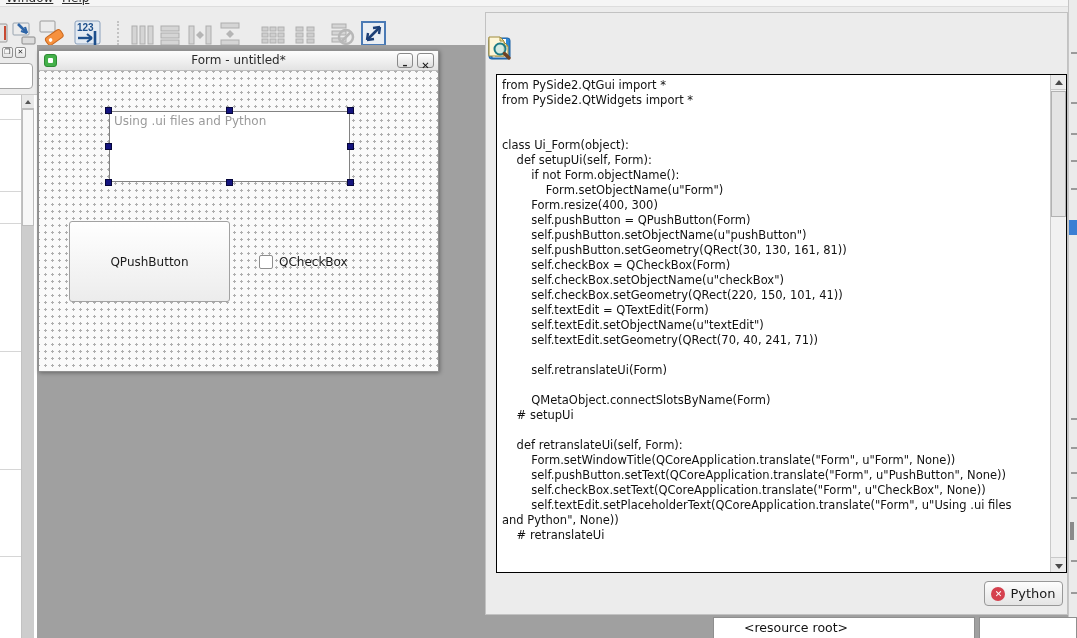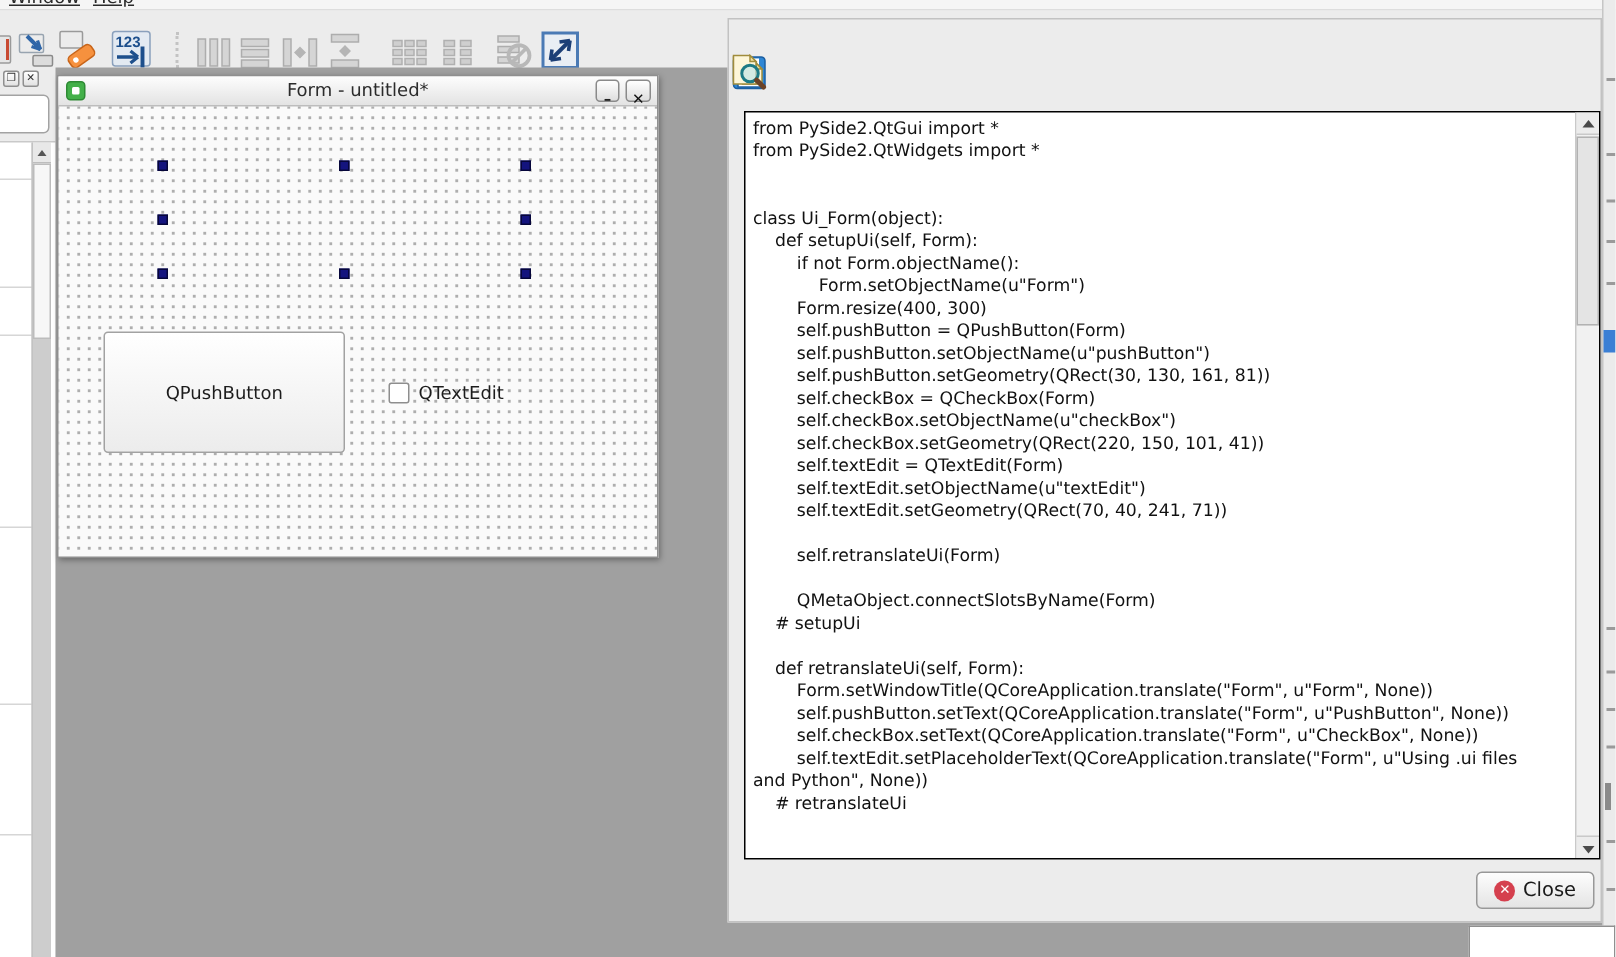--- a/index.html
+++ b/index.html
@@ -242,36 +242,39 @@
 
   <div class="formwin">
     <div class="fw-titlebar">
       <div class="fw-icon"></div>
       <div class="fw-title">Form - untitled*</div>
       <div class="fw-btn fw-min"></div>
       <div class="fw-btn fw-close"></div>
     </div>
     <div class="fw-client">
 
+      <div class="w-textedit">
+        <span class="ph">Using .ui files and Python</span>
+      </div>
       <div class="hd" style="left:66px; top:36px;"></div>
       <div class="hd" style="left:187px;top:36px;"></div>
       <div class="hd" style="left:308px;top:36px;"></div>
       <div class="hd" style="left:66px; top:72px;"></div>
       <div class="hd" style="left:308px;top:72px;"></div>
       <div class="hd" style="left:66px; top:108px;"></div>
       <div class="hd" style="left:187px;top:108px;"></div>
       <div class="hd" style="left:308px;top:108px;"></div>
 
       <div class="w-pushbutton">
         <span>QPushButton</span>
       </div>
 
       <div class="w-checkbox">
         <span class="cb-box"></span>
-        <span class="cb-label">QTextEdit</span>
+        <span class="cb-label">QCheckBox</span>
       </div>
     </div>
   </div>
 
   <div class="dialog">
     <div class="d-save dlg-tbtn">
       <svg width="23" height="23" viewBox="0 0 23 23">
           <rect x="1" y="1" width="21" height="21" rx="2.5" fill="#2e86d4" stroke="#1b5ea0"></rect>
           <rect x="5" y="2" width="13" height="8" fill="#ffffff"></rect>
           <rect x="13" y="3" width="3" height="6" fill="#2e86d4"></rect>
@@ -331,35 +334,38 @@
     # retranslateUi</pre>
       <div class="code-scroll">
         <div class="cs-up"></div>
         <div class="cs-thumb"></div>
         <div class="cs-down"></div>
       </div>
     </div>
 
     <div class="close-btn">
       <span class="close-ic"></span>
-      <span>Close</span>
+      <span>Python</span>
     </div>
   </div>
 
   <div class="rstrip">
     <div class="tick" style="top:52px;"></div>
     <div class="tick" style="top:102px;"></div>
     <div class="tick" style="top:133px;"></div>
     <div class="tick" style="top:160px;"></div>
     <div class="tick" style="top:188px;"></div>
     <div class="tick blue" style="top:220px;"></div>
     <div class="tick" style="top:418px;"></div>
     <div class="tick" style="top:447px;"></div>
     <div class="tick" style="top:472px;"></div>
     <div class="tick" style="top:497px;"></div>
     <div class="tick block" style="top:522px;"></div>
     <div class="tick" style="top:560px;"></div>
     <div class="tick" style="top:592px;"></div>
   </div>
 
+  <div class="respanel">
+    <span>&lt;resource root&gt;</span>
+  </div>
   <div class="respanel2"></div>
 
 </div>
 
 </body></html>

